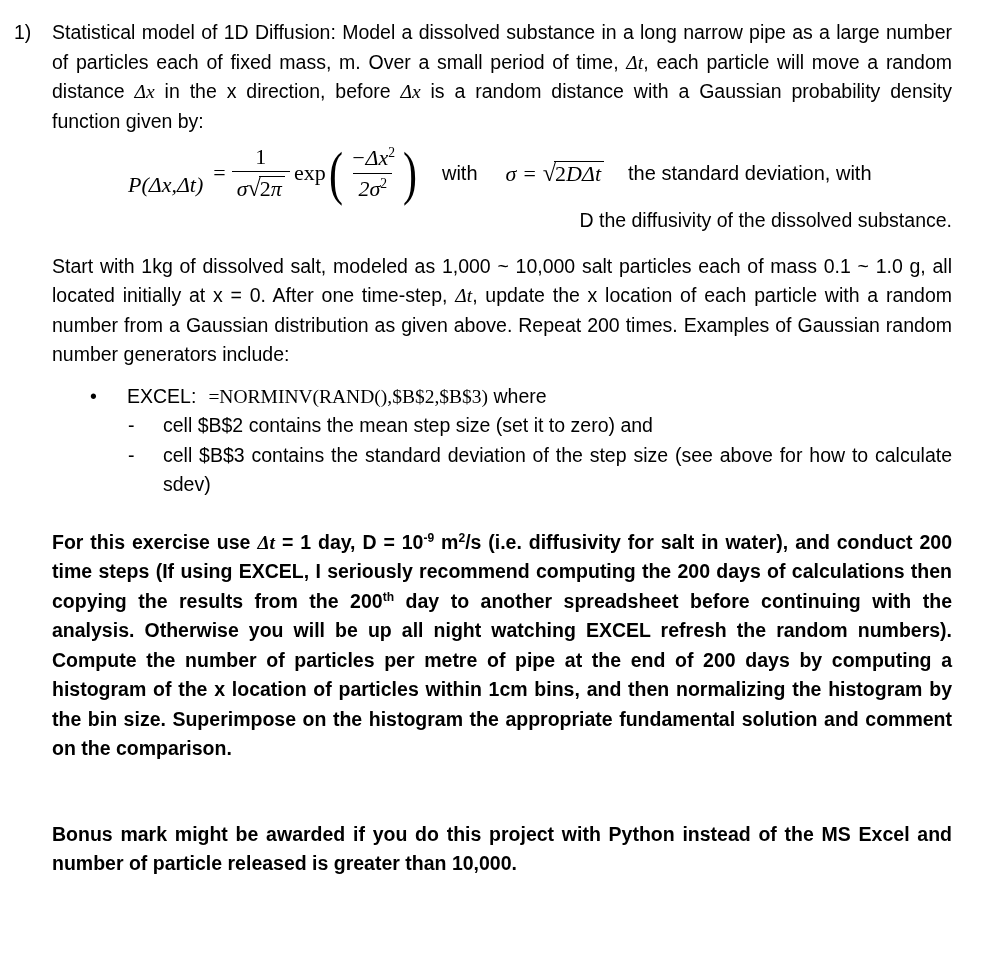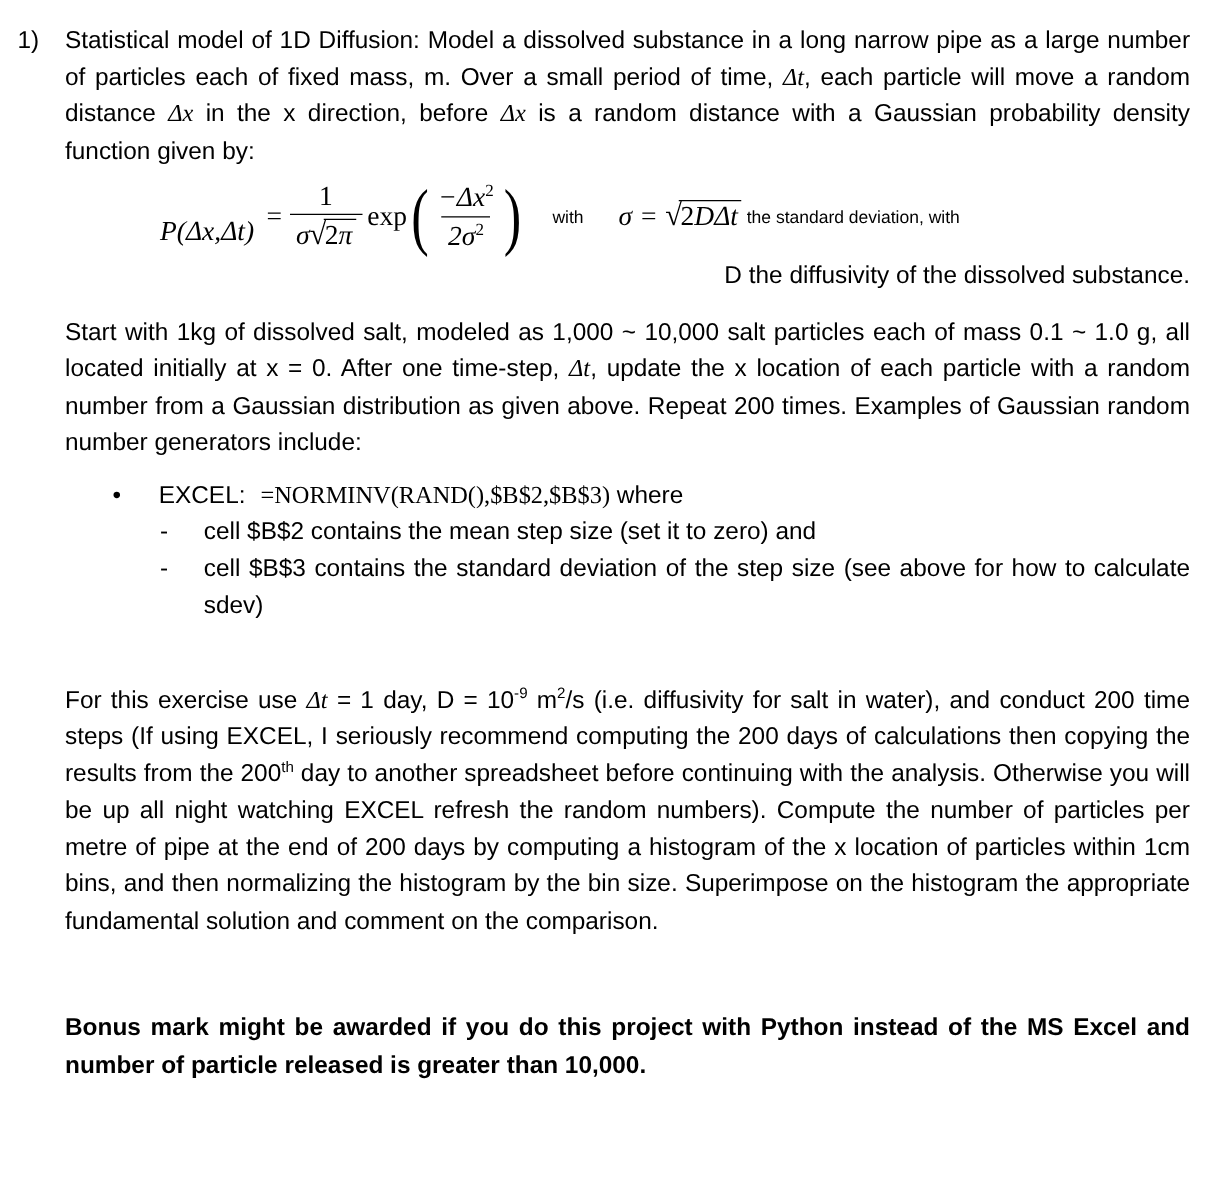--- a/index.html
+++ b/index.html
@@ -64,40 +64,40 @@
   .bigp {
     display: inline-block;
     font-family: "Liberation Serif", serif;
     font-size: 60px;
     font-weight: 300;
     line-height: 0.9;
     transform: scaleX(0.7);
   }
   .sansbit {
     font-family: "Liberation Sans", sans-serif;
-    font-size: 14px;
+    font-size: 20px;
     font-style: normal;
   }
   .with-word { margin: 0 28px 0 22px; }
-  .eq-tail { margin-left: 4px; white-space: normal; }
+  .eq-tail { margin-left: 24px; white-space: normal; }
   .sigma-def { display: inline-flex; align-items: baseline; }
   .sigma-def .eqs { margin: 0 7px; font-style: normal; }
 
   .d-line { margin: 2px 0 16px 76px; }
 
   
   .bullets { margin: 12px 0 0 0; }
   .bullet-item { display: flex; margin-left: 38px; }
   .bullet-item .marker { width: 37px; flex: none; }
   .excel-formula { margin-left: 12px; font-family: Liberation Serif, serif; }
   .sub-item { display: flex; margin-left: 76px; }
   .sub-item .marker { width: 35px; flex: none; }
   .sub-item .text { flex: 1; text-align: justify; }
 
-  .exercise { margin-top: 46px; }
+  .exercise { margin-top: 28px; font-weight: bold; }
   .bonus { margin-top: 56px; font-weight: bold; }
 </style>
 </head>
 <body>
 
 <div class="page">
 
   <p class="just numbered">
     <span class="item-no">1)</span>
     <span class="bold">Statistical model of 1D Diffusion:</span>

